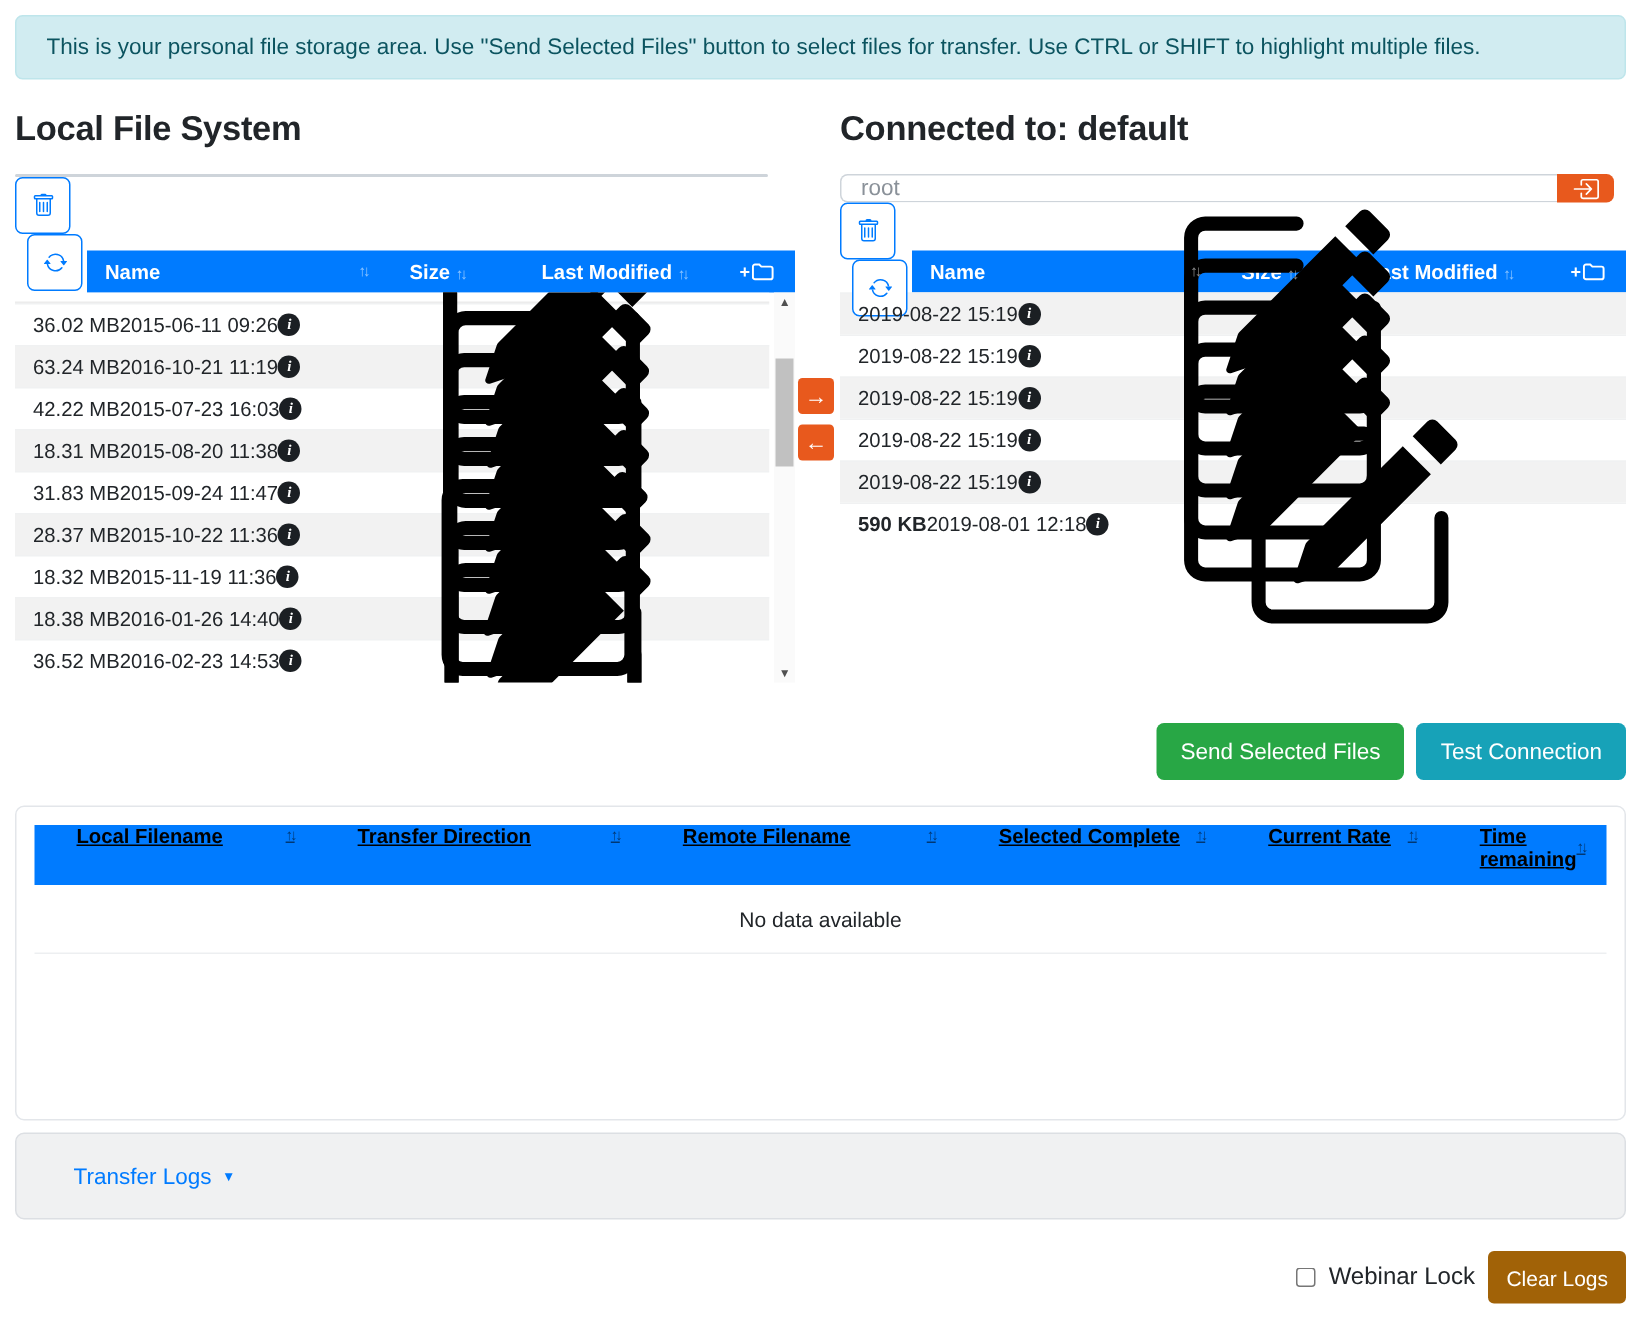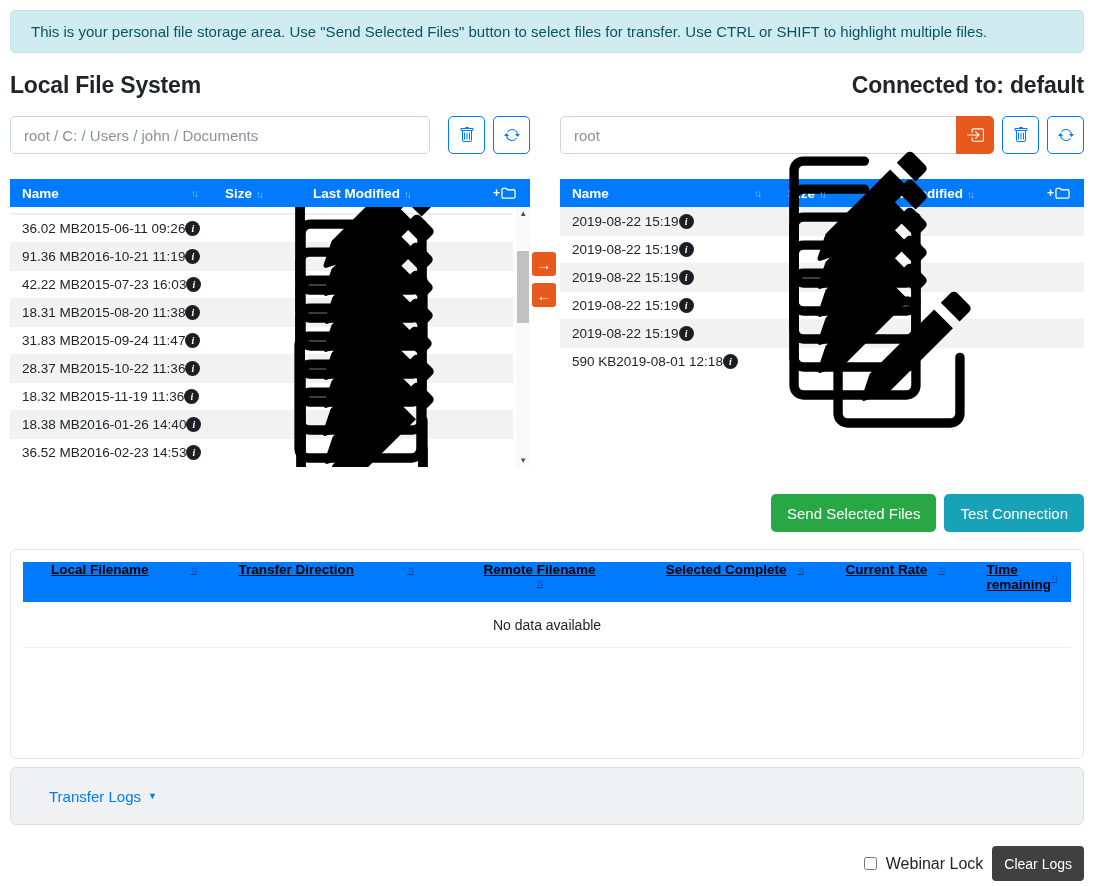--- a/index.html
+++ b/index.html
@@ -16,23 +16,23 @@
   .alert-info{
     background:#d1ecf1; border:1px solid #bee5eb; color:#0c5460;
     border-radius:5px; padding:12px 20px; font-size:15px; margin-bottom:19px;
   }
 
   
   .panels{ position:relative; display:flex; gap:30px; }
   .panel-left{ width:520px; }
   .panel-right{ width:524px; }
   .panel-title{ font-size:23px; font-weight:700; margin:0 0 17px; letter-spacing:-.2px; }
-  .panel-right .panel-title{ text-align:right; }
-
-  .toolbar{ display:flex; height:38px; margin-bottom:25px; }
+  .panel-right .panel-title{ }
+
+  .toolbar{ display:flex; height:38px; margin-bottom:13px;flex-direction:column; }
   .path-box{
     flex:1; border:1px solid #ced4da; border-radius:5px; background:#fff;
     color:#8a9199; font-size:15px; display:flex; align-items:center;
     padding:0 13px; margin-right:18px; white-space:nowrap; overflow:hidden;
   }
   .icon-btn{
     width:37px; height:38px; flex:0 0 auto;
     border:1px solid #007bff; background:#fff; color:#007bff;
     border-radius:5px; display:flex; align-items:center; justify-content:center;
     cursor:pointer; padding:0;
@@ -49,36 +49,36 @@
   .signin-btn{
     width:38px; border:none; background:#e8591d; color:#fff;
     border-radius:0 5px 5px 0; display:flex; align-items:center; justify-content:center;
     cursor:pointer; padding:0;
   }
   .signin-btn svg{ width:18px; height:18px; }
 
   
   .thead{
     display:flex; align-items:center; height:28px;
-    background:#007bff; color:#fff; font-weight:700; font-size:13.5px;
+    background:#007bff; color:#fff; font-weight:700; font-size:13.5px;margin-left:48px;
   }
   .sort{ opacity:.55; font-size:10px; font-weight:400; letter-spacing:-2px; }
   .sort::after{ content:"\2191\2193"; }
   .th-name{ display:flex; align-items:center; justify-content:space-between; padding-right:28px; }
   .th-new{ flex:1; display:flex; justify-content:flex-end; padding-right:14px; }
   .newfolder{ display:flex; align-items:center; gap:1px; cursor:pointer; color:#fff; }
   .newfolder .plus{ font-size:12px; font-weight:700; }
   .newfolder .plus::after{ content:"+"; }
   .newfolder svg{ width:15px; height:15px; }
 
   .lt-name{ width:215px; padding-left:12px; white-space:nowrap; overflow:hidden; }
   .lt-size{ width:88px;  white-space:nowrap; }
   .lt-mod { width:130px; white-space:nowrap; }
   .rt-name{ width:228px; padding-left:12px; white-space:nowrap; overflow:hidden; }
-  .rt-size{ width:88px;  white-space:nowrap; }
+  .rt-size{ width:88px;  white-space:nowrap;font-weight:bold; }
   .rt-mod { width:142px; white-space:nowrap; }
 
   .scroll-wrap{ display:flex; }
   .rows-viewport{ width:507px; height:260px; overflow:hidden; }
   .rows .sliver{ height:7px; background:#fff; border-bottom:1px solid #ececec; }
   .trow{
     display:flex; align-items:center; height:28px; font-size:13.5px;
     border-top:1px solid #f0f1f2;
   }
   .rows > .trow:nth-child(odd){ background:#f2f2f2; }
@@ -125,38 +125,38 @@
 
   
   .queue-card{
     border:1px solid #e3e6ea; border-radius:6px; padding:12px; height:210px; background:#fff;
   }
   .qhead{
     display:flex; align-items:flex-start; height:40px; background:#007bff; color:#000000;
     font-weight:700; font-size:13.5px;text-decoration:underline;
   }
   .qcell{ display:flex; align-items:center; justify-content:space-between; padding:0 14px 0 28px; }
-  .qc1{ width:230px; } .qc2{ width:268px; } .qc3{ width:260px;flex-direction:column; } .qc4{ width:220px; } .qc5{ width:170px; } .qc6{ flex:1; }
+  .qc1{ width:230px; } .qc2{ width:268px; } .qc3{ width:260px; } .qc4{ width:220px; } .qc5{ width:170px; } .qc6{ flex:1; }
   .no-data{
     height:46px; display:flex; align-items:center; justify-content:center;
     font-size:14px; border-bottom:1px solid #edeff1;
   }
 
   
   .logs-card{
     margin-top:8px; height:58px; background:#f0f1f2; border:1px solid #dcdfe3;
     border-radius:6px; display:flex; align-items:center; padding-left:38px;
   }
   .logs-toggle{ color:#007bff; font-size:15px; cursor:pointer; display:flex; align-items:center; gap:7px; }
   .caret-down{ font-size:9px; } .caret-down::after{ content:"\25BC"; }
 
   .footer-row{ display:flex; justify-content:flex-end; align-items:center; margin-top:21px; }
   .scroll-lock-label{ display:flex; align-items:center; gap:6px; font-size:16px; cursor:pointer; }
   .clear-btn{
-    margin-left:9px; background:#404040; color:#fff; border:none; border-radius:4px;
+    margin-left:9px; background:#a16207; color:#fff; border:none; border-radius:4px;
     height:35px; padding:0 12px; font-size:14px; cursor:pointer; font-family:inherit;
   }
 </style>
 </head>
 <body>
 
 <svg width="0" height="0" style="position:absolute" aria-hidden="true">
   <symbol id="i-trash" viewBox="0 0 16 16">
     <path d="M5.5 5.5A.5.5 0 0 1 6 6v6a.5.5 0 0 1-1 0V6a.5.5 0 0 1 .5-.5Zm2.5 0a.5.5 0 0 1 .5.5v6a.5.5 0 0 1-1 0V6a.5.5 0 0 1 .5-.5Zm3 .5a.5.5 0 0 0-1 0v6a.5.5 0 0 0 1 0V6Z"></path>
     <path d="M14.5 3a1 1 0 0 1-1 1H13v9a2 2 0 0 1-2 2H5a2 2 0 0 1-2-2V4h-.5a1 1 0 0 1-1-1V2a1 1 0 0 1 1-1H6a1 1 0 0 1 1-1h2a1 1 0 0 1 1 1h3.5a1 1 0 0 1 1 1v1ZM4.118 4 4 4.059V13a1 1 0 0 0 1 1h6a1 1 0 0 0 1-1V4.059L11.882 4H4.118ZM2.5 3h11V2h-11v1Z"></path>
@@ -238,21 +238,21 @@
             <div class="lt-mod">2015-06-11 09:26</div>
             <div class="cell-act">
                 <span class="act info"></span>
                 <svg class="act">
                   <use href="#i-edit"></use>
                 </svg>
               </div>
           </div>
           <div class="trow">
             <div class="lt-name">2015-06-18 08.05 An introduction</div>
-            <div class="lt-size">91.36 MB</div>
+            <div class="lt-size">63.24 MB</div>
             <div class="lt-mod">2016-10-21 11:19</div>
             <div class="cell-act">
                 <span class="act info"></span>
                 <svg class="act">
                   <use href="#i-edit"></use>
                 </svg>
               </div>
           </div>
           <div class="trow">
             <div class="lt-name">2015-07-23 Webinar Into to FileCa</div>

